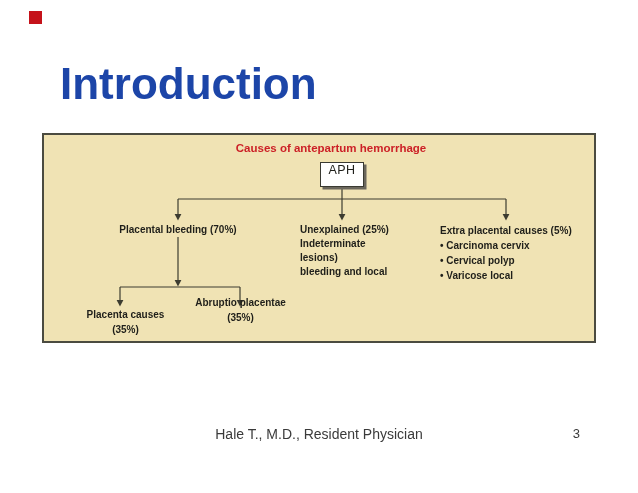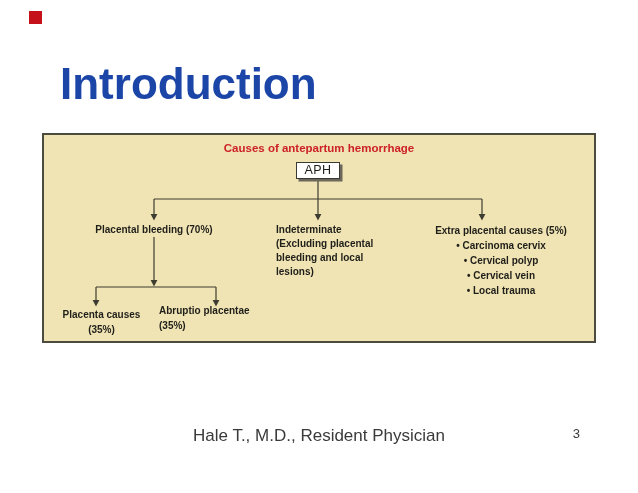--- a/index.html
+++ b/index.html
@@ -25,49 +25,49 @@
   .slide-title{
     position:absolute;left:60px;top:60px;
     font-size:44px;font-weight:bold;line-height:1.1;
     color:var(--title-blue);
   }
   .panel{
     position:absolute;left:42px;top:133px;width:554px;height:210px;
     background:var(--panel-bg);
     border:2px solid #4b4b40;
   }
-  .panel-inner{position:absolute;inset:0;}
+  .panel-inner{position:absolute;inset:0;margin-left:24px;}
   .diag-title{
     position:absolute;top:7px;left:0;width:100%;
     text-align:center;font-weight:bold;font-size:11.5px;
     color:var(--diag-red);
   }
   .aph-box{
-    position:absolute;left:252px;top:27px;width:44px;height:17px;
+    position:absolute;left:252px;top:27px;width:44px;height:25px;
     background:#ffffff;border:1.5px solid #3a3a32;
     box-shadow:2.5px 2.5px 0 #6b675c;
     text-align:center;font-size:12.5px;line-height:14px;
     letter-spacing:0.5px;color:var(--ink);
   }
   svg.connectors{position:absolute;left:0;top:0;width:550px;height:206px;}
   svg.connectors path{stroke:var(--line);stroke-width:1.2;fill:none;}
   svg.connectors polygon{fill:var(--line);}
   .diag-text{
     position:absolute;color:var(--ink);font-size:10px;line-height:15px;font-weight:bold;
   }
   .branch-placental{left:30px;top:87px;width:160px;text-align:center;}
   .branch-middle{left:232px;top:88px;width:126px;line-height:14px;}
   .branch-middle .indent-or{padding-left:34px;}
-  .branch-right{left:372px;top:88px;width:170px;text-align:center;}
+  .branch-right{left:372px;top:88px;width:170px;}
   .branch-right .subheading{margin-top:10px;}
   .leaf-left{left:5px;top:172px;width:105px;text-align:center;}
-  .leaf-right{left:115px;top:168px;width:115px;}
+  .leaf-right{left:115px;top:160px;width:115px;text-align:center;}
   .footer-author{
     position:absolute;left:0;right:0;top:426px;
-    text-align:center;font-size:17px;color:#3a3a3a;
+    text-align:center;font-size:14px;color:#3a3a3a;
   }
   .page-num{
     position:absolute;top:426px;right:58px;
     font-size:13px;color:#3a3a3a;
   }
 </style>
 </head>
 <body>
 
 <div class="accent-square"></div>
@@ -98,32 +98,31 @@
         <polygon points="48.6,165 55.4,165 52,171.5"></polygon>
       <path d="M172 152 V165"></path>
         <polygon points="168.6,165 175.4,165 172,171.5"></polygon>
     </svg>
 
     <div class="aph-box">APH</div>
 
     <div class="diag-text branch-placental">Placental bleeding (70%)</div>
 
     <div class="diag-text branch-middle">
+      <div>Unexplained (25%)</div>
       <div>Indeterminate</div>
-      <div>(Excluding placental</div>
+      <div>lesions)</div>
       <div>bleeding and local</div>
-      <div>lesions)</div>
     </div>
 
     <div class="diag-text branch-right">
       <div>Extra placental causes (5%)</div>
       <div>• Carcinoma cervix</div>
       <div>• Cervical polyp</div>
-      <div>• Cervical vein</div>
-      <div>• Local trauma</div>
+      <div>• Varicose local</div>
     </div>
 
     <div class="diag-text leaf-left">
       <div>Placenta causes</div>
       <div>(35%)</div>
     </div>
 
     <div class="diag-text leaf-right">
       <div>Abruptio placentae</div>
       <div>(35%)</div>

